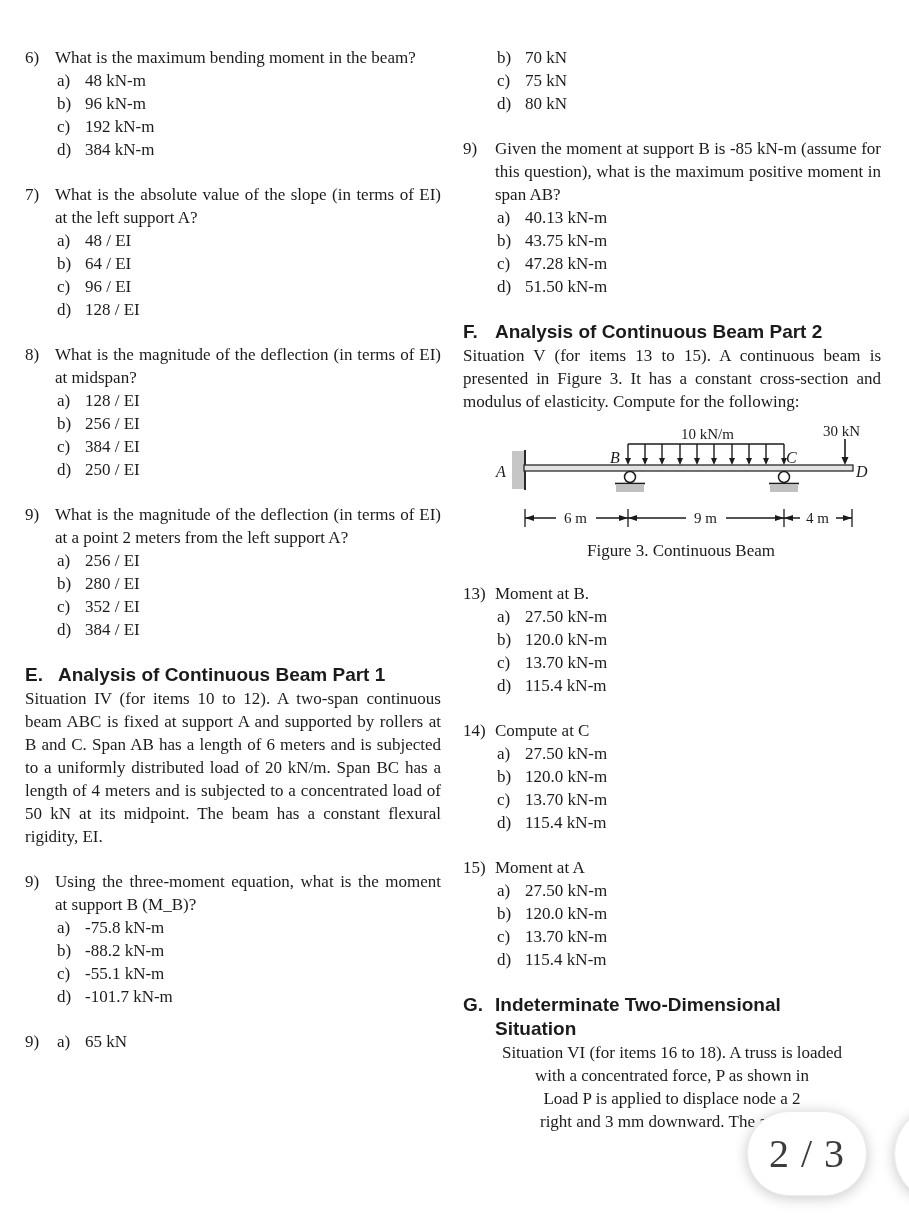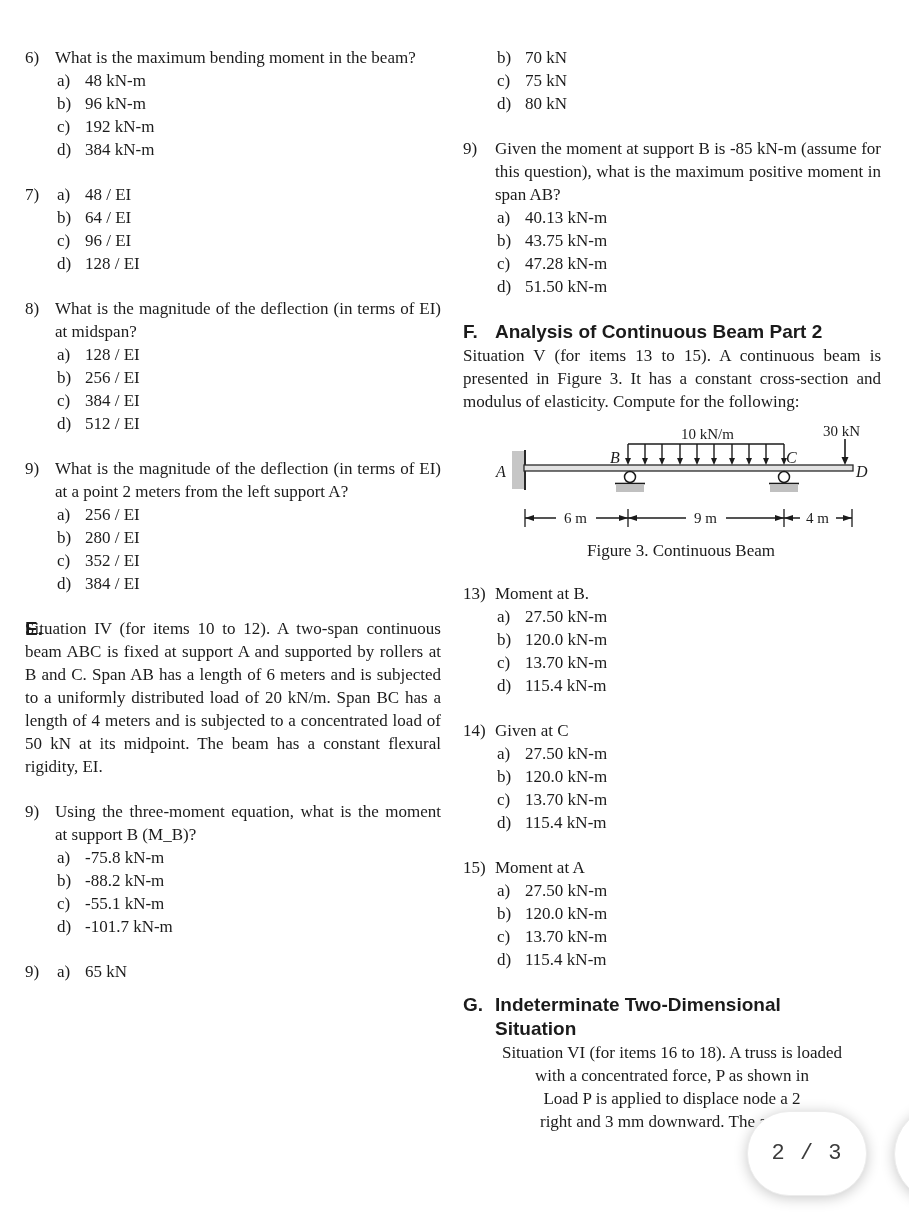--- a/index.html
+++ b/index.html
@@ -35,21 +35,21 @@
   .fig-caption{width:400px;padding-left:18px;text-align:center;margin-top:2px;}
 
   .svg-serif{font-family:"Liberation Serif",serif;font-size:15px;fill:#1b1b1b;}
   .svg-label{font-family:"Liberation Serif",serif;font-style:italic;font-size:16px;fill:#1b1b1b;}
 
   .pill{
     position:absolute;left:747px;top:1111px;width:118px;height:83px;
     background:#ffffff;border:1px solid #ececec;border-radius:42px;
     box-shadow:0 2px 14px rgba(0,0,0,0.22);
     display:flex;align-items:center;justify-content:center;
-    font-family:Liberation Mono, monospace;font-size:22px;font-weight:400;
+    font-family:Liberation Serif, serif;font-size:40px;font-weight:400;
     color:#3c3c3c;letter-spacing:1px;z-index:5;
   }
   .fab{
     position:absolute;left:894px;top:1106px;width:94px;height:94px;border-radius:50%;
     background:#ffffff;border:1px solid #ececec;
     box-shadow:0 2px 14px rgba(0,0,0,0.22);z-index:5;
   }
 </style>
 </head>
 <body>
@@ -74,20 +74,21 @@
         </div>
       <div class="opt">
           <span class="k">d)</span>
           <span>384 kN-m</span>
         </div>
     </div>
   </div>
 
   <div class="q">
     <span class="qnum">7)</span>
+    <span class="qtext">What is the absolute value of the slope (in terms of EI) at the left support A?</span>
     <div class="opts">
       <div class="opt">
           <span class="k">a)</span>
           <span>48 / EI</span>
         </div>
       <div class="opt">
           <span class="k">b)</span>
           <span>64 / EI</span>
         </div>
       <div class="opt">
@@ -112,21 +113,21 @@
       <div class="opt">
           <span class="k">b)</span>
           <span>256 / EI</span>
         </div>
       <div class="opt">
           <span class="k">c)</span>
           <span>384 / EI</span>
         </div>
       <div class="opt">
           <span class="k">d)</span>
-          <span>512 / EI</span>
+          <span>250 / EI</span>
         </div>
     </div>
   </div>
 
   <div class="q">
     <span class="qnum">9)</span>
     <span class="qtext">What is the magnitude of the deflection (in terms of EI) at a point 2 meters from the left support A?</span>
     <div class="opts">
       <div class="opt">
           <span class="k">a)</span>
@@ -142,20 +143,21 @@
         </div>
       <div class="opt">
           <span class="k">d)</span>
           <span>384 / EI</span>
         </div>
     </div>
   </div>
 
   <div class="section">
     <span class="letter">E.</span>
+    <span class="title">Analysis of Continuous Beam Part 1</span>
   </div>
   <div class="para">Situation IV (for items 10 to 12). A two-span continuous beam ABC is fixed at support A and supported by rollers at B and C. Span AB has a length of 6 meters and is subjected to a uniformly distributed load of 20 kN/m. Span BC has a length of 4 meters and is subjected to a concentrated load of 50 kN at its midpoint. The beam has a constant flexural rigidity, EI.</div>
 
   <div class="q">
     <span class="qnum">9)</span>
     <span class="qtext">Using the three-moment equation, what is the moment at support B (M_B)?</span>
     <div class="opts">
       <div class="opt">
           <span class="k">a)</span>
           <span>-75.8 kN-m</span>
@@ -340,21 +342,21 @@
         </div>
       <div class="opt">
           <span class="k">d)</span>
           <span>115.4 kN-m</span>
         </div>
     </div>
   </div>
 
   <div class="q">
     <span class="qnum">14)</span>
-    <span class="qtext">Given at C</span>
+    <span class="qtext">Compute at C</span>
     <div class="opts">
       <div class="opt">
           <span class="k">a)</span>
           <span>27.50 kN-m</span>
         </div>
       <div class="opt">
           <span class="k">b)</span>
           <span>120.0 kN-m</span>
         </div>
       <div class="opt">

